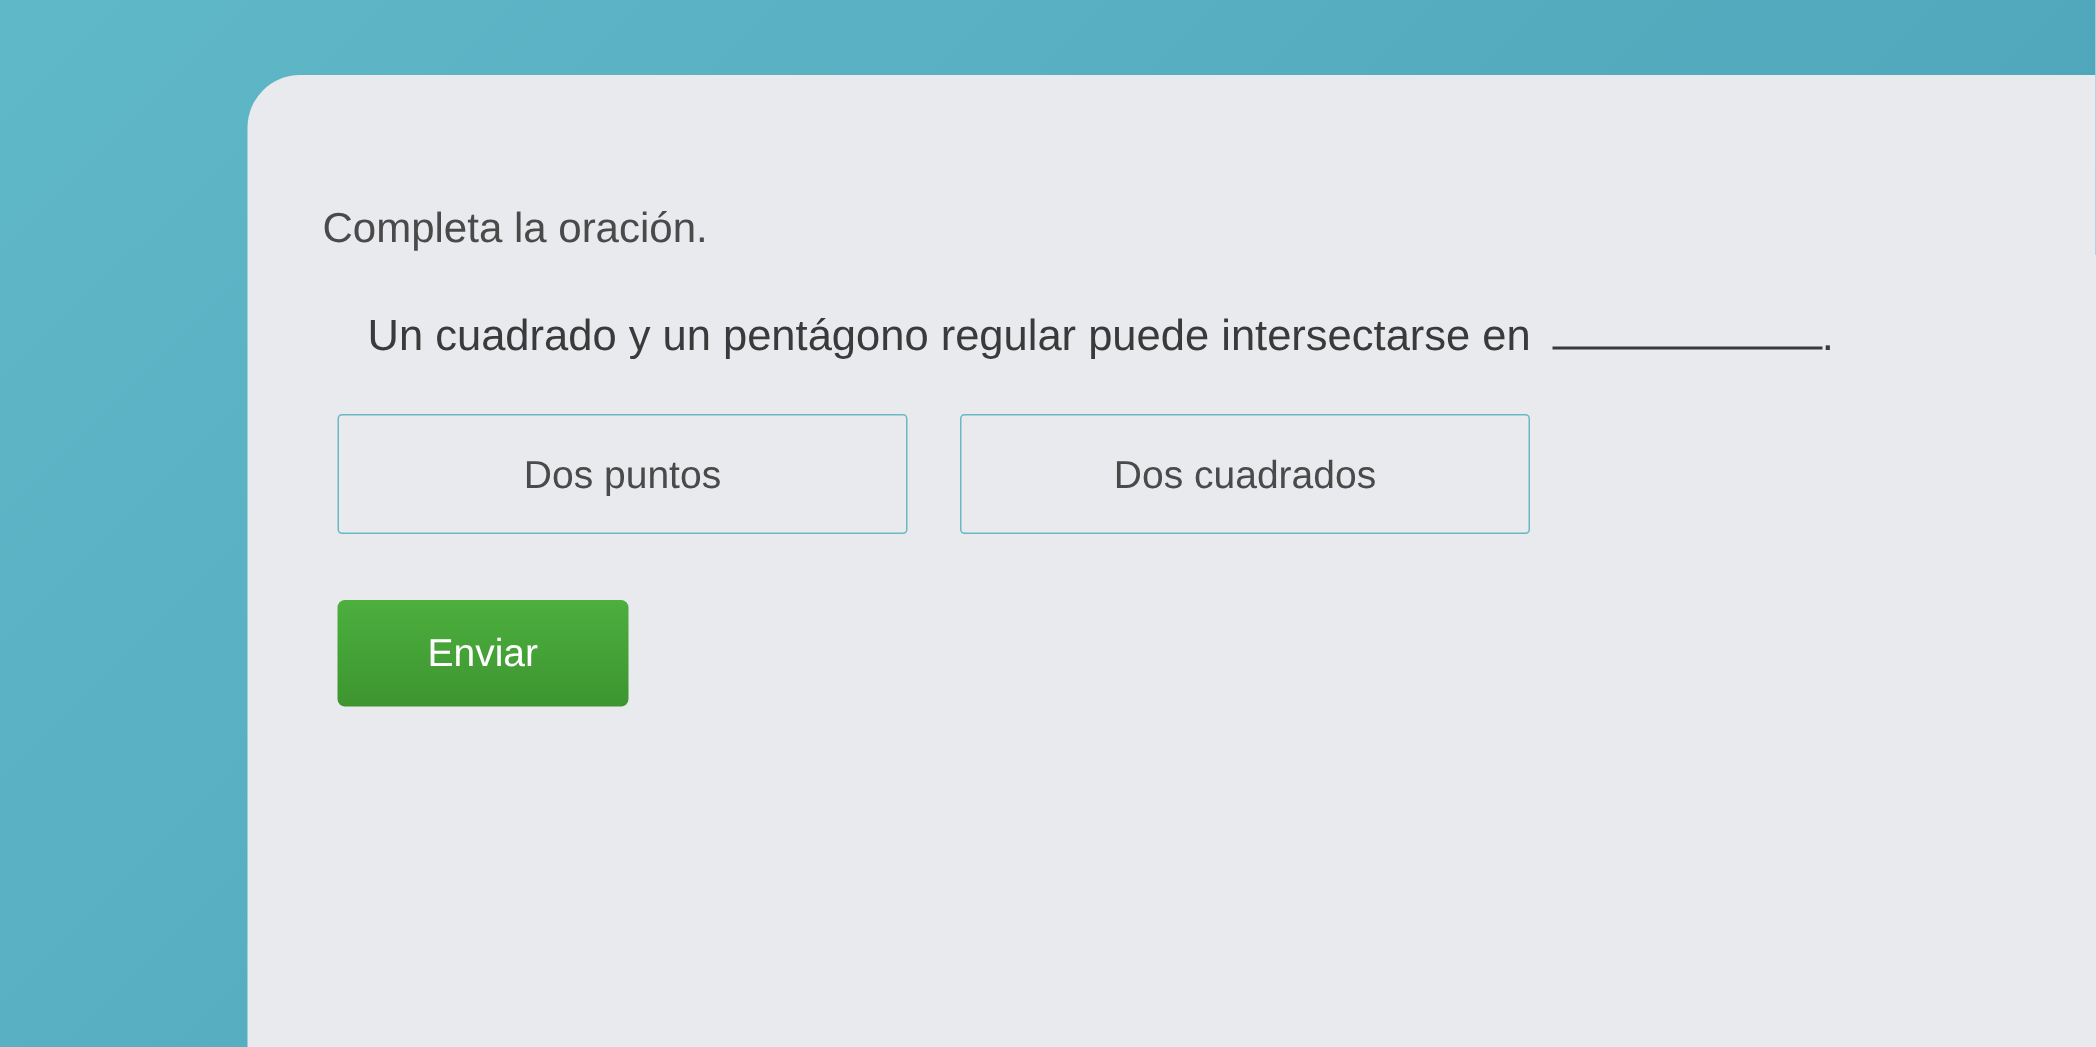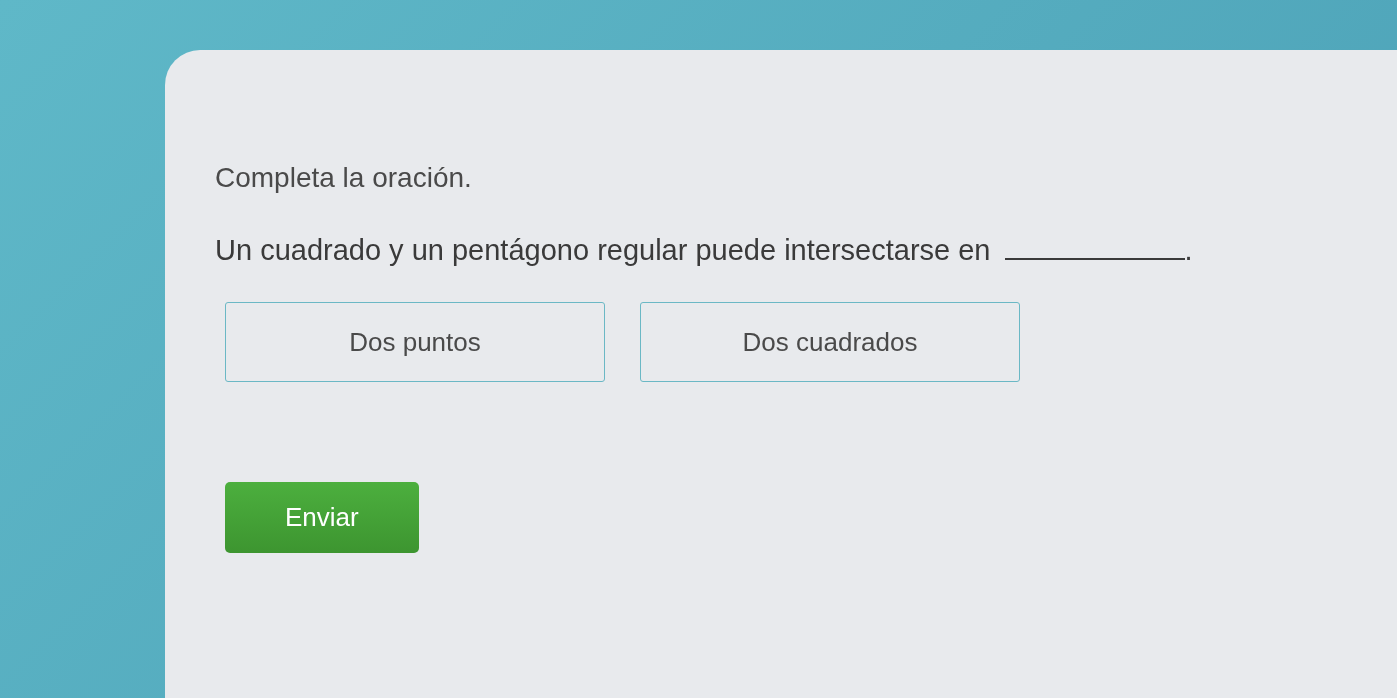--- a/index.html
+++ b/index.html
@@ -16,48 +16,48 @@
       position: relative;
     }
     .card {
       position: absolute;
       top: 50px;
       left: 165px;
       right: 0;
       bottom: 0;
       background: #e8eaed;
       border-top-left-radius: 35px;
-      padding: 112px 50px 40px 50px;
+      padding: 86px 50px 40px 50px;
     }
     .instruction {
       font-size: 28px;
       color: #4a4a4a;
       margin-bottom: 40px;
       font-weight: 400;
     }
     .sentence {
       font-size: 29px;
       color: #3a3a3a;
+      margin-left: 30px;
       margin-bottom: 35px;
       font-weight: 400;
     }
     .blank {
       display: inline-block;
       border-bottom: 2px solid #3a3a3a;
       width: 180px;
       margin-left: 6px;
       vertical-align: baseline;
     }
     .options {
       display: grid;
       grid-template-columns: 380px 380px;
       grid-template-rows: auto auto;
-      gap: 30px 35px;
+      gap: 44px 35px;
       margin-left: 10px;
-      margin-bottom: 70px;
     }
     .option {
       border: 1.5px solid #6bb8c5;
       background: transparent;
       border-radius: 3px;
       height: 80px;
       display: flex;
       align-items: center;
       justify-content: center;
       font-size: 26px;

